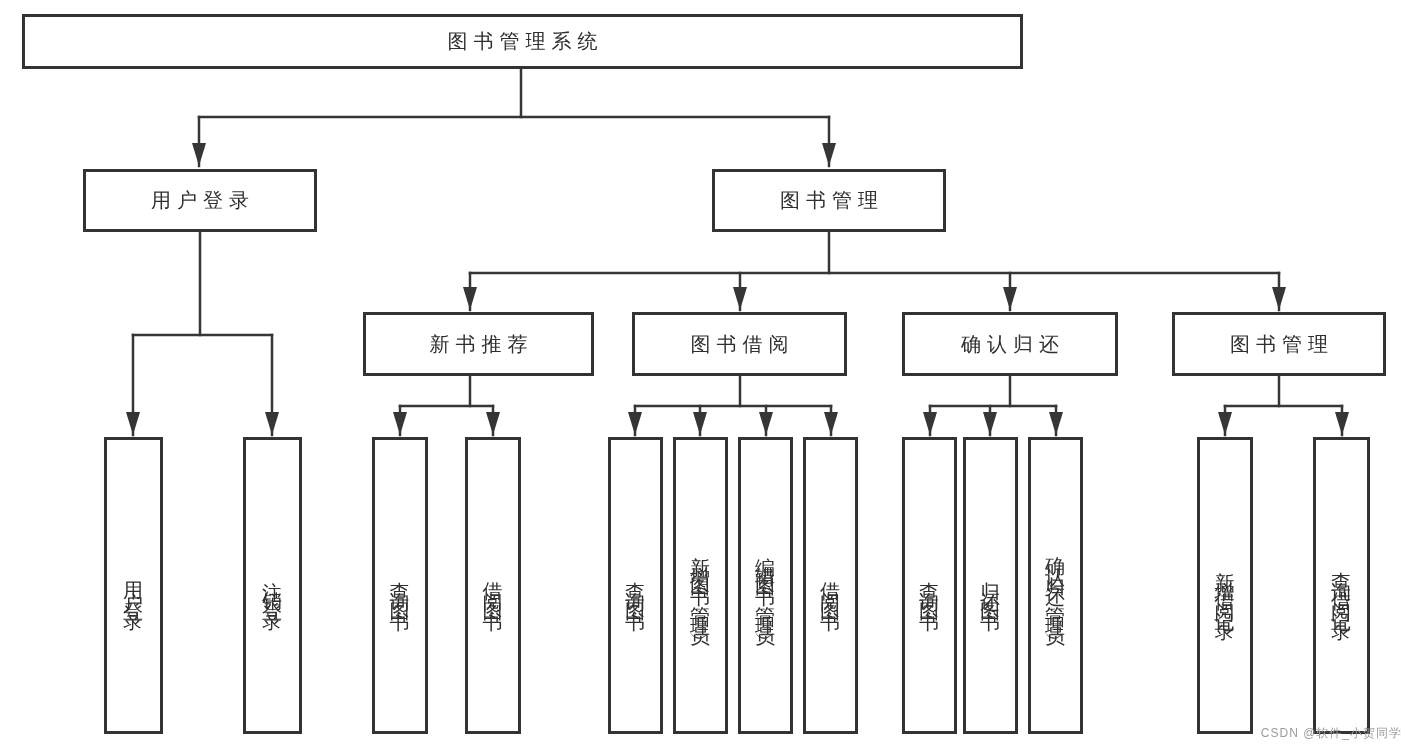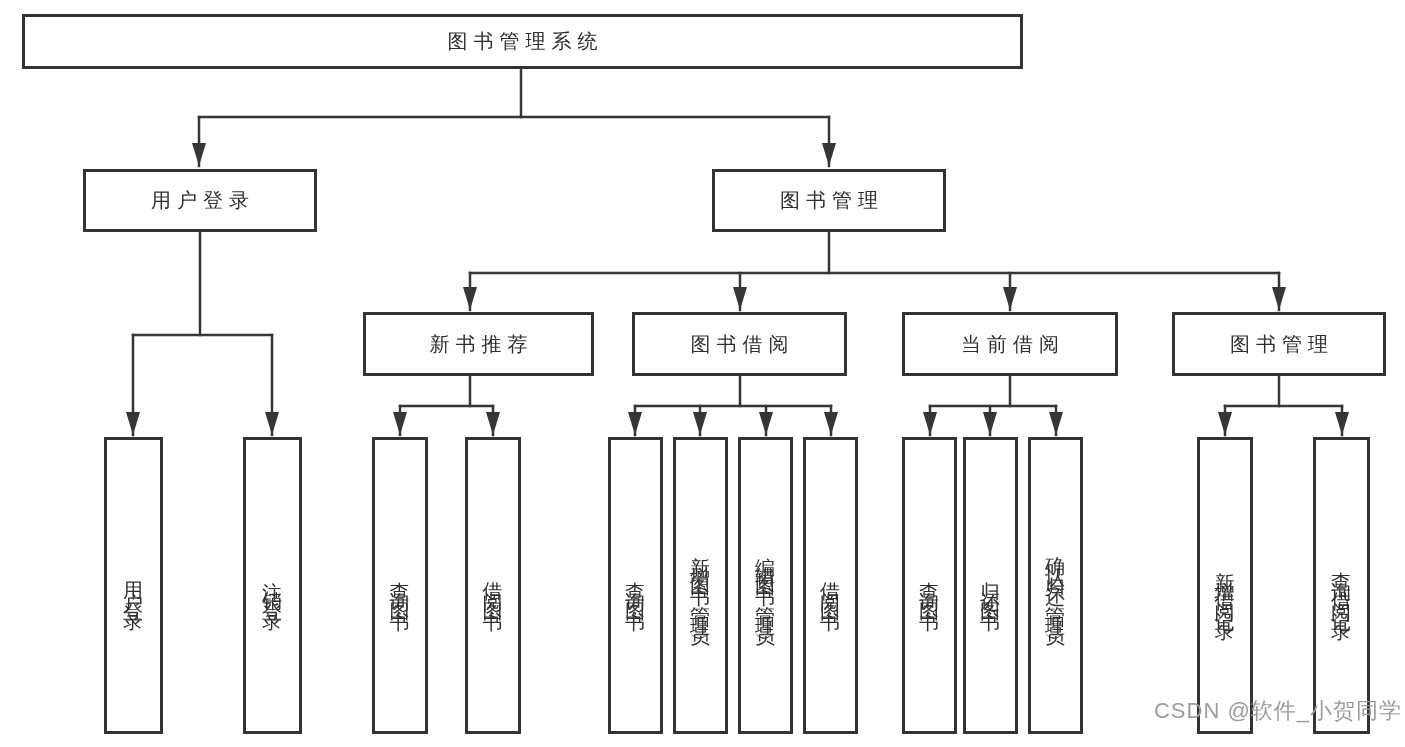--- a/index.html
+++ b/index.html
@@ -17,22 +17,22 @@
   }
   .box span{
     color:#2f2f2f;font-size:20px;letter-spacing:6px;
     white-space:nowrap;text-indent:6px;
   }
   .box.v span{
     writing-mode:vertical-rl;text-orientation:mixed;
     letter-spacing:10px;text-indent:0;line-height:1;
   }
   .watermark{
-    position:absolute;right:3px;bottom:21px;z-index:3;
-    font-size:22px;color:#9b9b9b;letter-spacing:1px;white-space:nowrap;
+    position:absolute;right:3px;bottom:5px;z-index:3;
+    font-size:12px;color:#9b9b9b;letter-spacing:1px;white-space:nowrap;
   }
 </style>
 </head>
 <body>
 
 <div id="stage">
 
   <svg class="connectors" width="1405" height="747" viewBox="0 0 1405 747">
     <defs>
       <marker id="arrow" viewBox="0 0 24 15" refX="23" refY="7.5" markerWidth="24" markerHeight="15" markerUnits="userSpaceOnUse" orient="auto">
@@ -94,21 +94,21 @@
     <span>图书管理</span>
   </div>
 
   <div class="box" style="left:363px;top:312px;width:231px;height:64px">
     <span>新书推荐</span>
   </div>
   <div class="box" style="left:632px;top:312px;width:215px;height:64px">
     <span>图书借阅</span>
   </div>
   <div class="box" style="left:902px;top:312px;width:216px;height:64px">
-    <span>当前借阅</span>
+    <span>确认归还</span>
   </div>
   <div class="box" style="left:1172px;top:312px;width:214px;height:64px">
     <span>图书管理</span>
   </div>
 
   <div class="box v" style="left:104px;top:437px;width:59px;height:297px">
     <span>用户登录</span>
   </div>
   <div class="box v" style="left:243px;top:437px;width:59px;height:297px">
     <span>注销登录</span>

